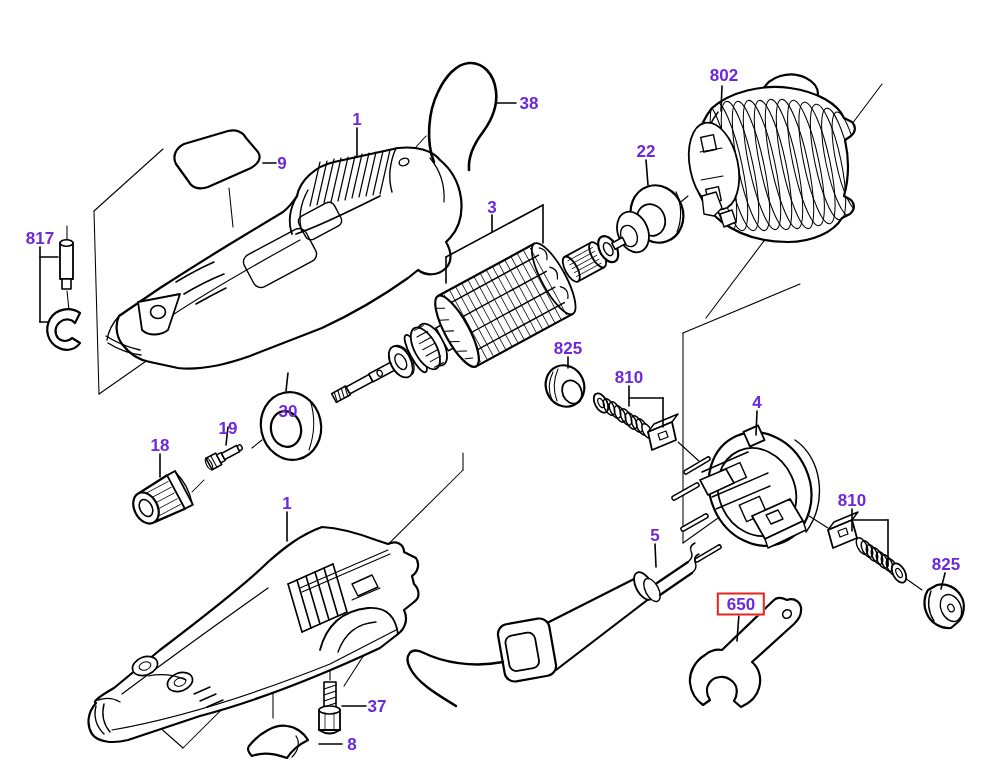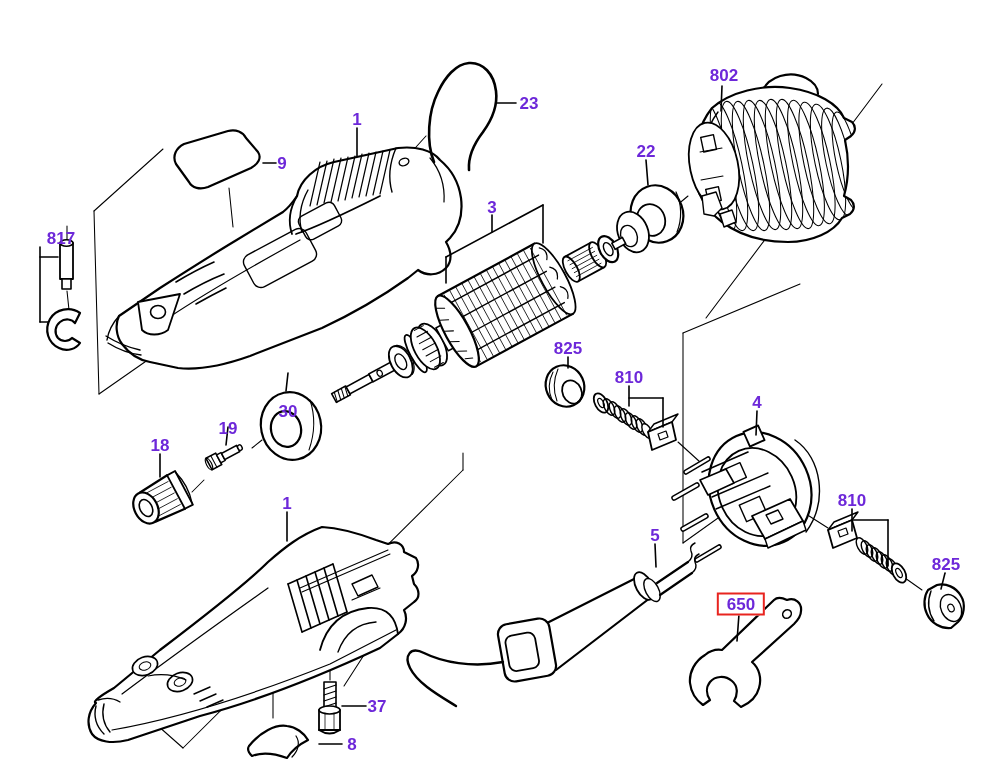--- a/index.html
+++ b/index.html
@@ -448,25 +448,25 @@
         <line x1="945" y1="573" x2="941" y2="589"></line>
         <line x1="739" y1="614" x2="737" y2="641"></line>
         <line x1="342" y1="706" x2="366" y2="706"></line>
         <line x1="319" y1="744" x2="342" y2="744"></line>
       </g>
 </svg>
 
 <div id="labels">
       <div class="part-label" style="left: 357px; top: 119px;">1</div>
       <div class="part-label" style="left: 282px; top: 163px;">9</div>
-      <div class="part-label" style="left: 529px; top: 103px;">23</div>
+      <div class="part-label" style="left: 529px; top: 103px;">38</div>
       <div class="part-label" style="left: 724px; top: 75px;">802</div>
       <div class="part-label" style="left: 646px; top: 151px;">22</div>
       <div class="part-label" style="left: 492px; top: 207px;">3</div>
-      <div class="part-label" style="left: 40px; top: 238px; margin-left: 21px;">817</div>
+      <div class="part-label" style="left: 40px; top: 238px;">817</div>
       <div class="part-label" style="left: 568px; top: 348px;">825</div>
       <div class="part-label" style="left: 629px; top: 377px;">810</div>
       <div class="part-label" style="left: 757px; top: 402px;">4</div>
       <div class="part-label" style="left: 288px; top: 364px; margin-top: 47px;">30</div>
       <div class="part-label" style="left: 228px; top: 428px;">19</div>
       <div class="part-label" style="left: 160px; top: 445px;">18</div>
       <div class="part-label" style="left: 287px; top: 503px;">1</div>
       <div class="part-label" style="left: 655px; top: 535px;">5</div>
       <div class="part-label" style="left: 852px; top: 500px;">810</div>
       <div class="part-label" style="left: 946px; top: 564px;">825</div>

